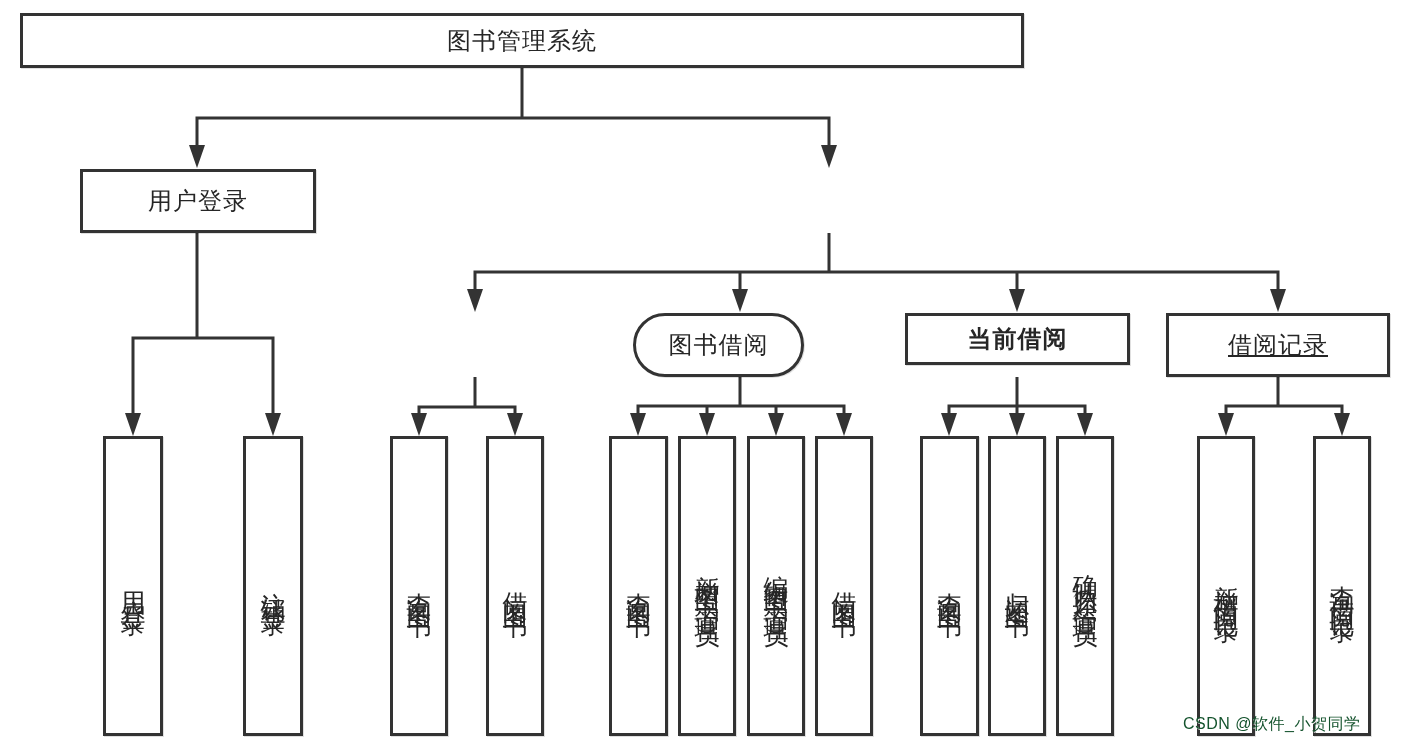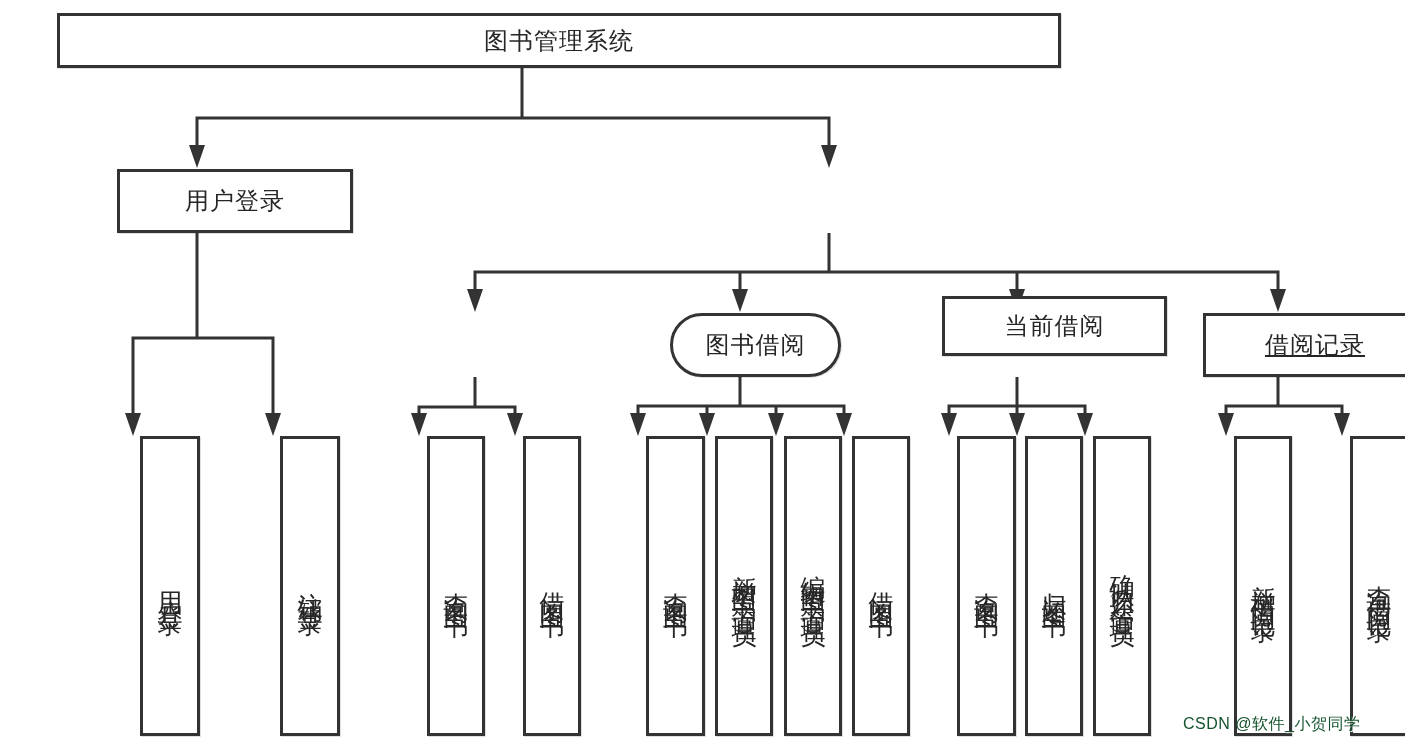--- a/index.html
+++ b/index.html
@@ -27,21 +27,20 @@
     border: 3px solid #333333;
     background: #ffffff;
     display: flex;
     align-items: center;
     justify-content: center;
     color: #262626;
     font-size: 24px;
     letter-spacing: 1px;
     z-index: 1;
     box-shadow: 1px 1px 0 rgba(0,0,0,0.12);
-    margin-left: 37px;
   }
   .leaf { font-size: 25px; }
   .leaf .vtext {
     writing-mode: vertical-rl;
     text-orientation: mixed;
     letter-spacing: 7px;
     line-height: 1;
     white-space: nowrap;
   }
   .watermark {
@@ -98,21 +97,21 @@
     <span>图书管理系统</span>
   </div>
 
   <div class="box" style="left:80px; top:169px; width:236px; height:64px;">
     <span>用户登录</span>
   </div>
 
   <div class="box" style="left:633px; top:313px; width:171px; height:64px;border-radius:32px;">
     <span>图书借阅</span>
   </div>
-  <div class="box" style="left:905px; top:296px; width:225px; height:60px;">
+  <div class="box" style="left:905px; top:313px; width:225px; height:52px;font-weight:bold;">
     <span>当前借阅</span>
   </div>
   <div class="box" style="left:1166px; top:313px; width:224px; height:64px;text-decoration:underline;">
     <span>借阅记录</span>
   </div>
 
   <div class="box leaf" style="left:103px; top:436px; width:60px; height:300px;">
     <span class="vtext">用户登录</span>
   </div>
   <div class="box leaf" style="left:243px; top:436px; width:60px; height:300px;">

